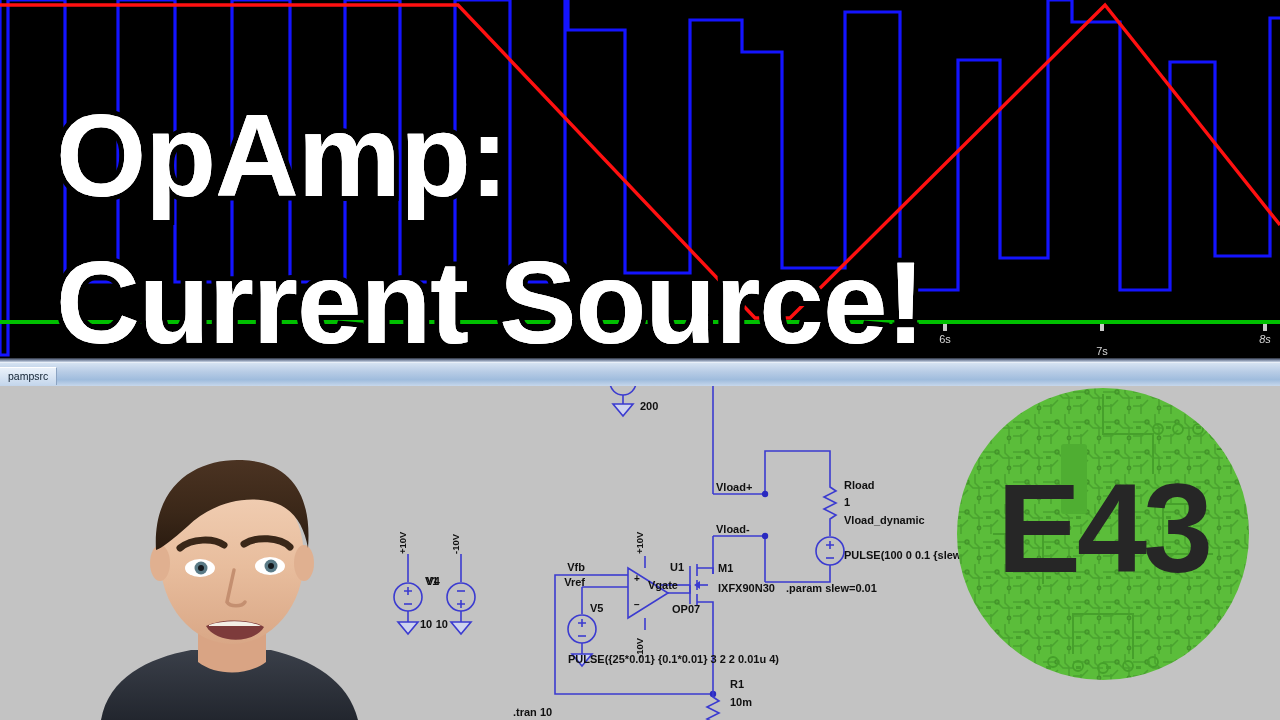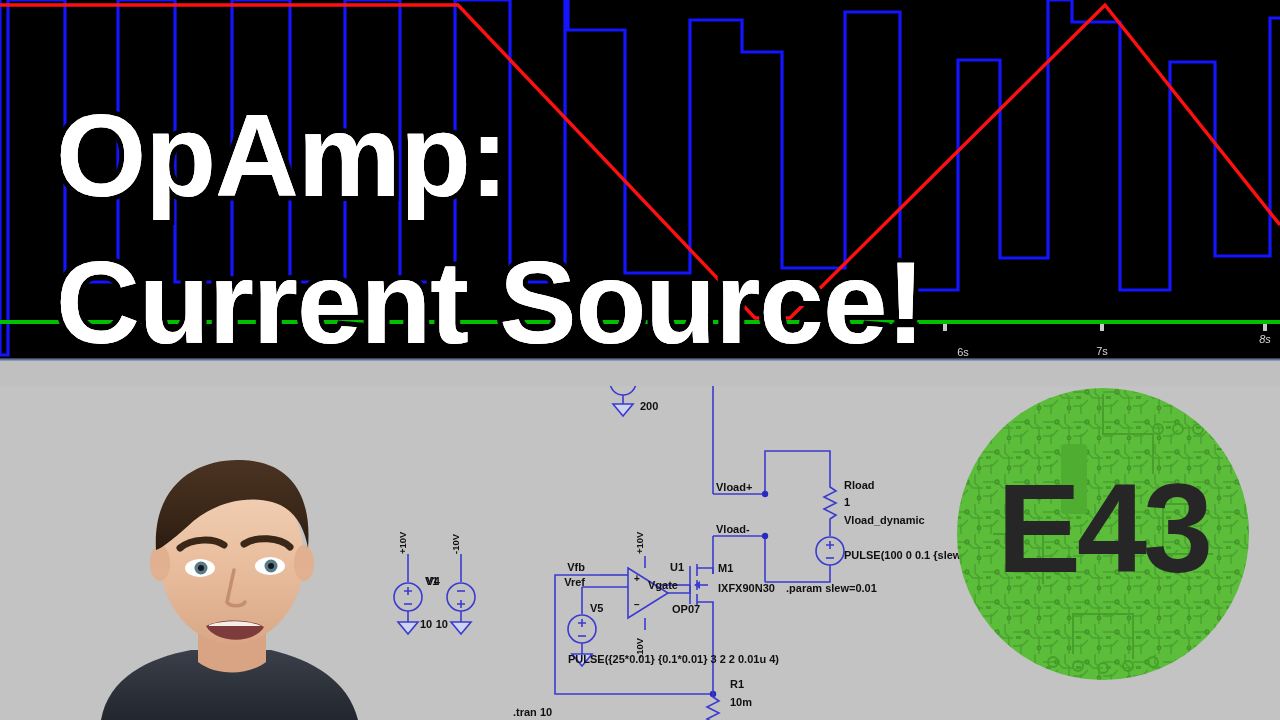--- a/index.html
+++ b/index.html
@@ -90,28 +90,31 @@
           <rect x="781" y="324" width="4" height="7" fill="#c8c8c8"></rect>
           <rect x="943" y="324" width="4" height="7" fill="#c8c8c8"></rect>
           <rect x="1100" y="324" width="4" height="7" fill="#c8c8c8"></rect>
           <rect x="1263" y="324" width="4" height="7" fill="#c8c8c8"></rect>
         </g>
     </svg>
     <div id="tick-labels">
         <div class="tick-label" style="left: 458px; top: 333px;">3</div>
         <div class="tick-label" style="left: 620px; top: 333px;">4s</div>
         <div class="tick-label" style="left: 783px; top: 333px; text-align: center;">5s</div>
-        <div class="tick-label" style="left: 945px; top: 346px; margin-left: 18px;">6s</div>
+        <div class="tick-label" style="left: 945px; top: 333px;">6s</div>
         <div class="tick-label" style="left: 1102px; top: 345px;">7s</div>
         <div class="tick-label" style="left: 1265px; top: 333px; font-style: italic;">8s</div>
       </div>
   </div>
 
   <div id="plot-bottom-edge"></div>
 
+  <div id="titlebar">
+    <div id="tab-label">pampsrc</div>
+  </div>
 
   <div id="schematic">
     <svg id="sch-svg" width="1280" height="334">
 
       <g>
         <circle cx="623" cy="-4" r="13" class="comp"></circle>
         <path d="M623 9 L623 18" class="wire"></path>
         <polygon points="613,18 633,18 623,30" class="gnd"></polygon>
         <text x="640" y="24" class="sch-text">200</text>
       </g>

